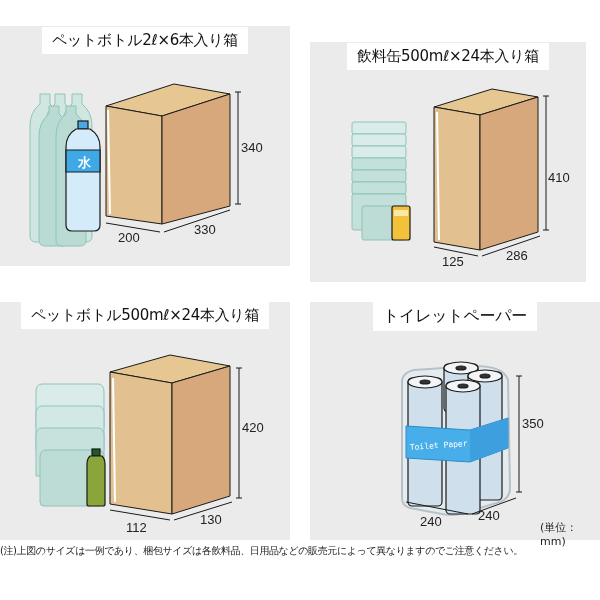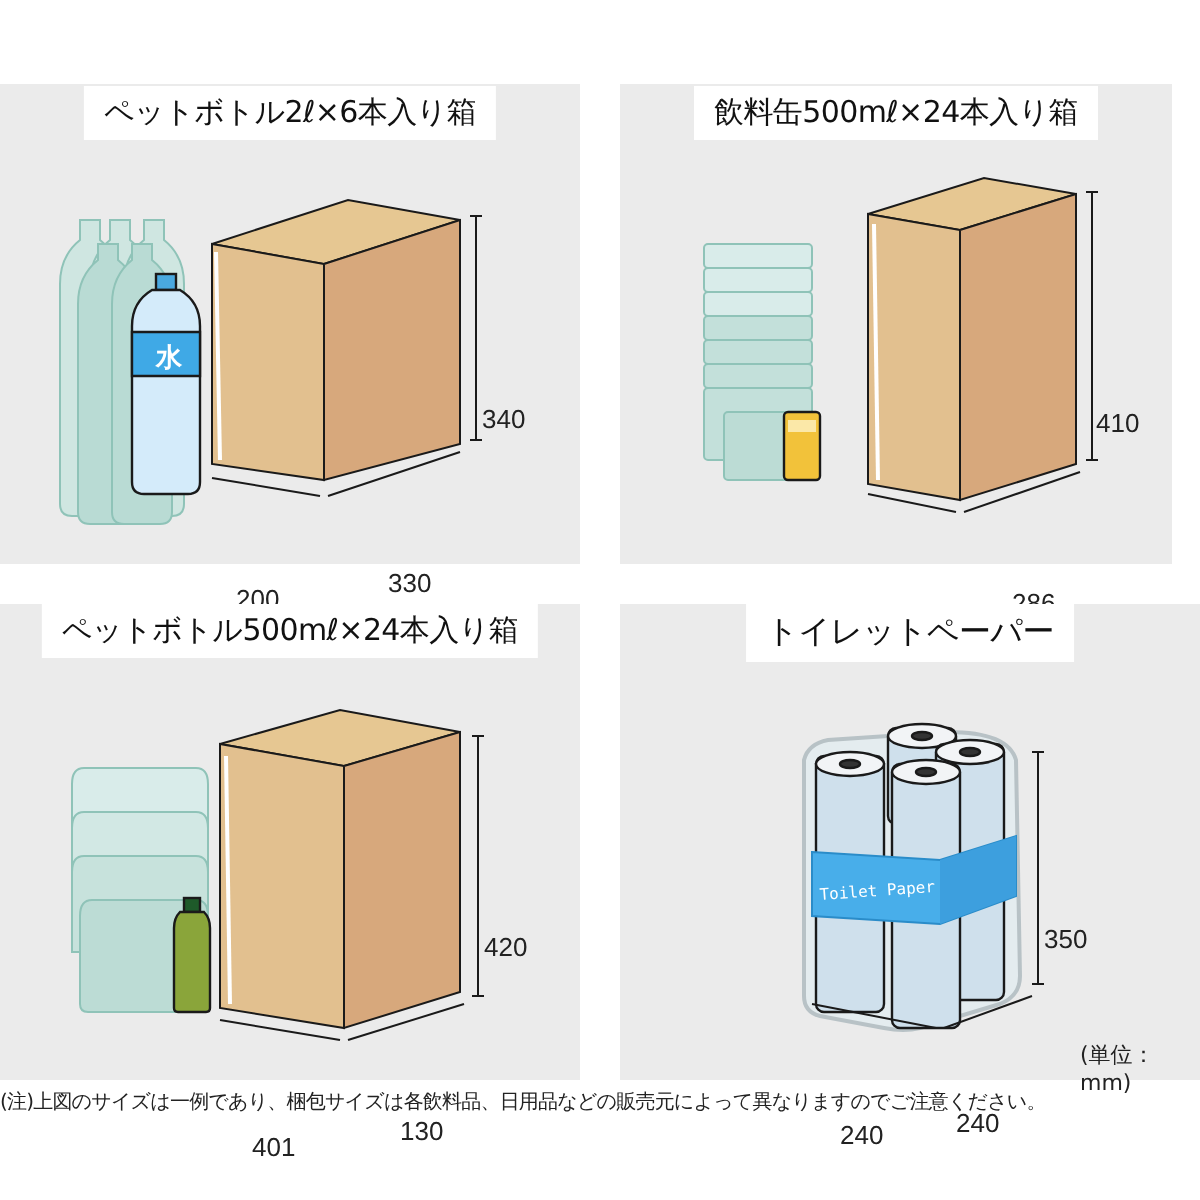--- a/index.html
+++ b/index.html
@@ -1,33 +1,33 @@
 <!DOCTYPE html>
 <html><head>
 <meta charset="utf-8">
 <style>
   * { box-sizing: border-box; margin: 0; padding: 0; }
   html, body { width: 600px; height: 600px; background: #ffffff; overflow: hidden; }
   body { font-family: "DejaVu Sans", "Liberation Sans", sans-serif; position: relative; color: #1a1a1a; }
   .panel { position: absolute; background: #ebebeb; }
-  #p1 { left: 0; top: 42px; width: 290px; height: 240px; }
+  #p1 { left: 0; top: 26px; width: 290px; height: 240px; }
   #p2 { left: 310px; top: 42px; width: 276px; height: 240px; }
   #p3 { left: 0; top: 302px; width: 290px; height: 238px; padding-left: 27px; }
   #p4 { left: 310px; top: 302px; width: 290px; height: 238px; padding-left: 39px; }
   .title {
     position: absolute; top: 0; left: 50%; transform: translateX(-50%);
     background: #ffffff; padding: 4px 10px; font-size: 15px; white-space: nowrap;
     letter-spacing: -0.3px; color: #111;
   }
   #p1 .title { top: 1px; }
   #p2 .title { top: 1px; }
   #p3 .title { top: 0px; }
   #p4 .title { top: 0px; font-size: 16px; }
   svg.art { position: absolute; left: 0; top: 0; }
-  .dim { position: absolute; font-size: 13px; color: #222; font-family: "Liberation Sans", sans-serif; margin-top: 46px; }
+  .dim { position: absolute; font-size: 13px; color: #222; font-family: "Liberation Sans", sans-serif; }
   .unit { position: absolute; font-size: 11px; color: #222; }
   .note {
     position: absolute; left: 0; top: 544px; font-size: 10px; color: #222;
     white-space: nowrap; letter-spacing: -0.4px;
   }
 </style>
 </head>
 <body>
 
 <div class="panel" id="p1">
@@ -92,21 +92,21 @@
     <polygon points="170,73 228,55 228,190 170,208" fill="#d7a87c" stroke="#1a1a1a" stroke-width="1"></polygon>
     <line x1="127" y1="70" x2="129" y2="198" stroke="#ffffff" stroke-width="2"></line>
     <g stroke="#1a1a1a" stroke-width="1">
       <line x1="236" y1="54" x2="236" y2="188"></line>
       <line x1="233" y1="54" x2="239" y2="54"></line>
         <line x1="233" y1="188" x2="239" y2="188"></line>
       <line x1="124" y1="205" x2="168" y2="214"></line>
       <line x1="172" y1="214" x2="230" y2="194"></line>
     </g>
   </svg>
-  <span class="dim" style="left:238px;top:116px">410</span>
+  <span class="dim" style="left:238px;top:128px">410</span>
   <span class="dim" style="left:132px;top:212px">125</span>
   <span class="dim" style="left:196px;top:206px">286</span>
 </div>
 
 <div class="panel" id="p3">
   <div class="title">ペットボトル500mℓ×24本入り箱</div>
   <svg class="art" width="290" height="238">
     <g stroke="#8fc3b8" stroke-width="1">
       <path d="M36 90 q0 -8 6 -8 l56 0 q6 0 6 8 l0 36 l-68 0z" fill="#d9ecea"></path>
       <path d="M36 112 q0 -8 6 -8 l56 0 q6 0 6 8 l0 36 l-68 0z" fill="#d2e8e4"></path>
@@ -124,21 +124,21 @@
     <line x1="113" y1="76" x2="115" y2="200" stroke="#ffffff" stroke-width="2"></line>
     <g stroke="#1a1a1a" stroke-width="1">
       <line x1="239" y1="66" x2="239" y2="196"></line>
       <line x1="236" y1="66" x2="242" y2="66"></line>
         <line x1="236" y1="196" x2="242" y2="196"></line>
       <line x1="110" y1="208" x2="170" y2="218"></line>
       <line x1="174" y1="218" x2="232" y2="200"></line>
     </g>
   </svg>
   <span class="dim" style="left:242px;top:118px">420</span>
-  <span class="dim" style="left:126px;top:218px">401</span>
+  <span class="dim" style="left:126px;top:218px">112</span>
   <span class="dim" style="left:200px;top:210px">130</span>
 </div>
 
 <div class="panel" id="p4">
   <div class="title">トイレットペーパー</div>
   <svg class="art" width="290" height="238">
 
     <path d="M92 78 q2 -8 12 -10 l60 -4 q30 0 34 14 l2 108 q0 10 -10 14 l-40 12 q-8 2 -18 0 l-32 -6 q-8 -2 -8 -10z" fill="#e4ecef" stroke="#b8c2c6" stroke-width="2"></path>
     <g stroke="#1a1a1a" stroke-width="1.2" fill="#cfe0ec">
 

